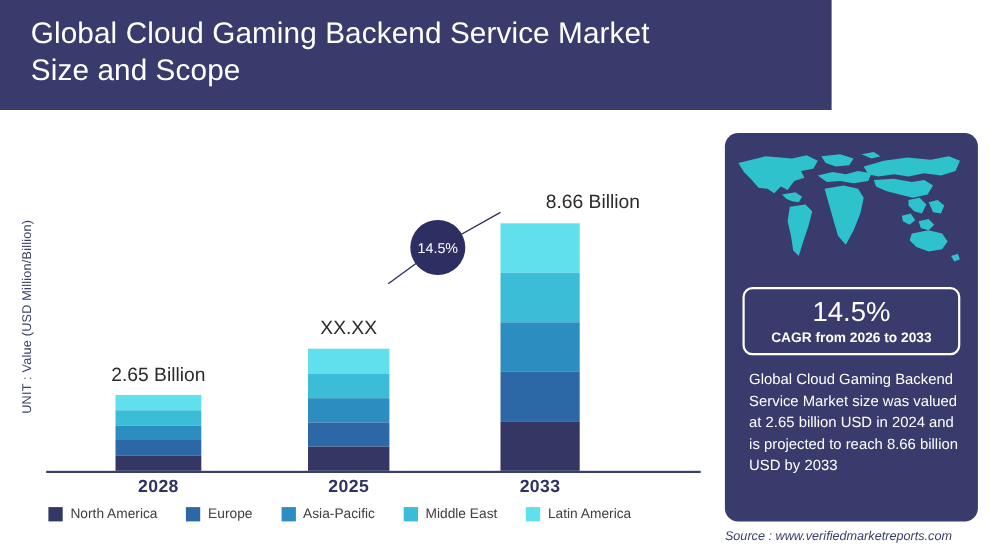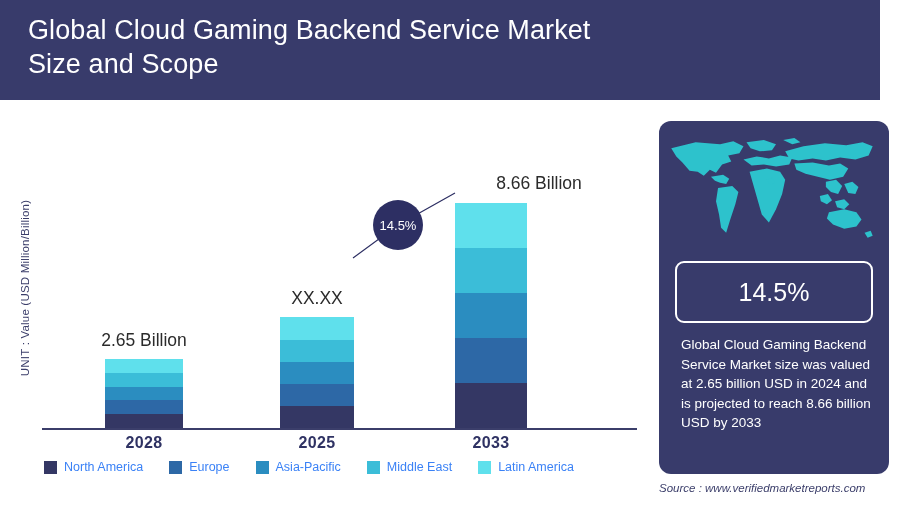--- a/index.html
+++ b/index.html
@@ -6,21 +6,21 @@
   html, body {
     width: 900px; height: 506px;
     font-family: "Liberation Sans", sans-serif;
     background: #ffffff;
     overflow: hidden;
   }
   #root { position: relative; width: 900px; height: 506px; background:#fff; }
 
   
   .header {
-    position: absolute; left: 0; top: 0; width: 880px; height: 100px;
+    position: absolute; left: 0; top: 0; width: 756px; height: 100px;
     background: #383b6b;
   }
   .header-title {
     position: absolute; left: 28px; top: 13px; width: 600px;
     color: #ffffff; font-size: 27px; line-height: 34px; font-weight: 400;
     letter-spacing: 0.1px;
   }
   .logo-card {
     position: absolute; left: 646px; top: 9px; width: 242px; height: 82px;
     background: #ffffff; border-radius: 11px;
@@ -67,21 +67,21 @@
   }
   .connector { position: absolute; left: 0; top: 0; width: 650px; height: 406px; pointer-events: none; }
 
   
   .legend {
     position: absolute; left: 44px; top: 460px; width: 580px;
     display: flex; align-items: center; gap: 26px;
   }
   .legend-item { display: flex; align-items: center; gap: 7px; }
   .legend-swatch { width: 13px; height: 13px; flex: 0 0 auto; }
-  .legend-text { color: #3b82f6; font-size: 12.5px; text-align: right; }
+  .legend-text { color: #404040; font-size: 12.5px; text-align: right; }
 
   
   .side-card {
     position: absolute; left: 659px; top: 121px; width: 230px; height: 353px;
     background: #383b6b; border-radius: 12px;
   }
   .map-wrap {
     position: absolute; left: 8px; top: 12px; width: 214px; height: 116px;
   }
   .map-wrap svg { width: 100%; height: 100%; display: block; }
@@ -193,19 +193,20 @@
           <path d="M318 156 L348 150 L372 156 L382 170 L372 184 L348 188 L326 180 L314 168 Z"></path>
           <path d="M388 196 L400 192 L404 202 L394 206 Z"></path>
           <path d="M228 14 L250 10 L262 18 L246 22 Z"></path>
           <path d="M196 92 L206 88 L212 98 L202 102 Z"></path>
         </g>
       </svg>
     </div>
 
     <div class="cagr-box">
       <div class="cagr-big">14.5%</div>
+      <div class="cagr-sub">CAGR from 2026 to 2033</div>
     </div>
 
     <div class="side-desc">Global Cloud Gaming Backend Service Market size was valued at 2.65 billion USD in 2024 and is projected to reach 8.66 billion USD by 2033</div>
   </div>
 
   <div class="source">Source : www.verifiedmarketreports.com</div>
 </div>
 
 </body></html>

